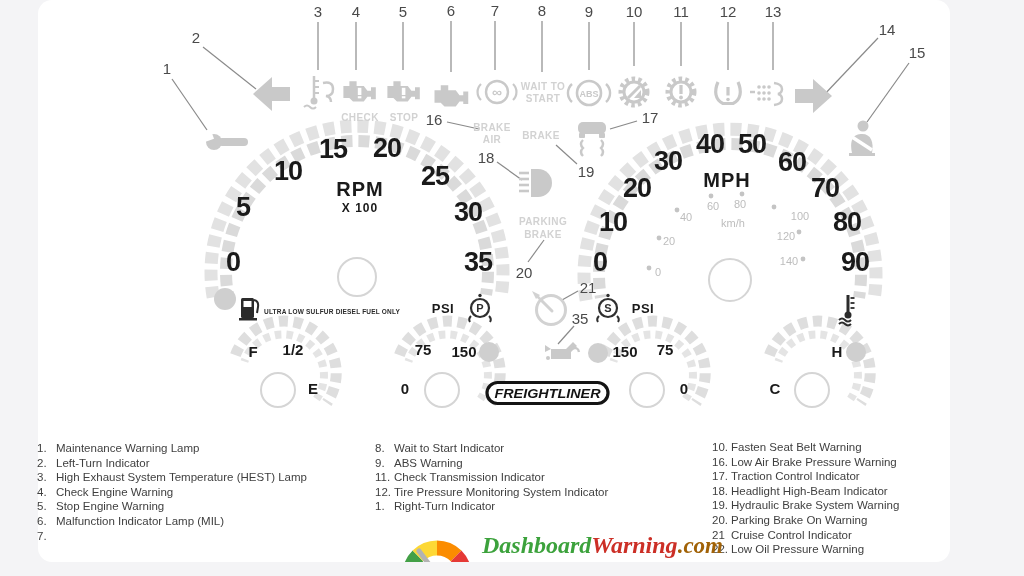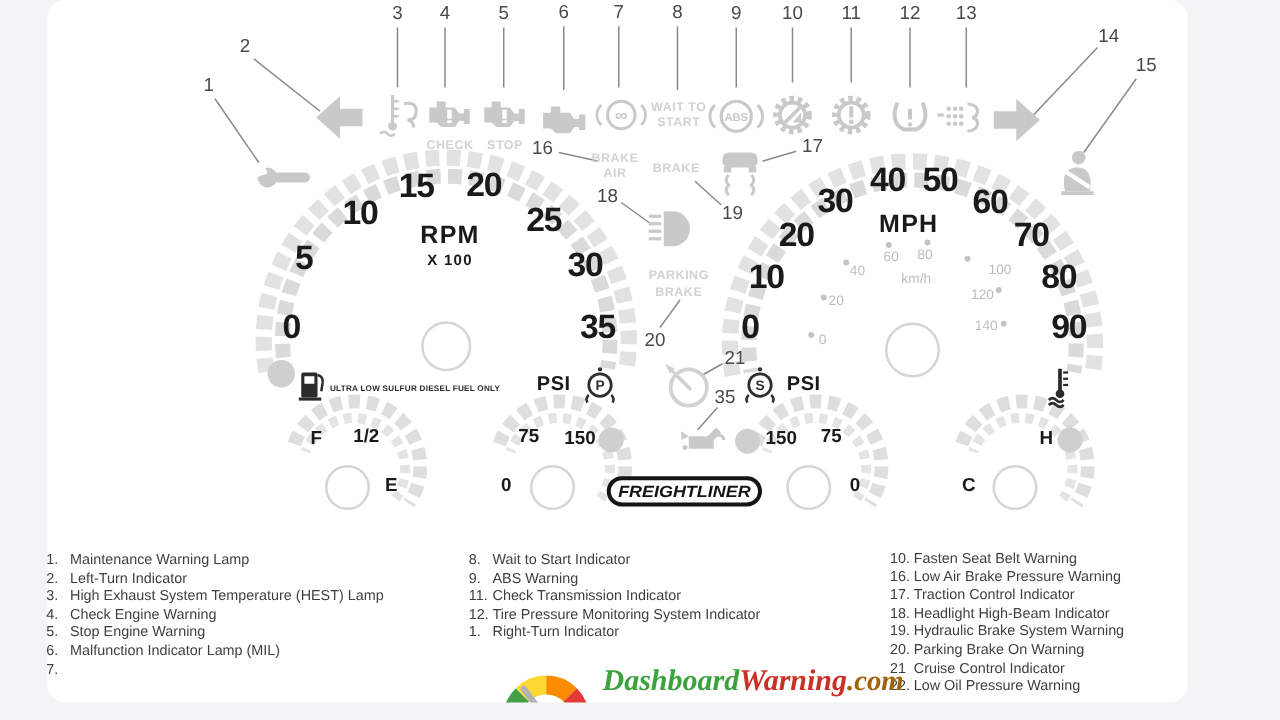--- a/index.html
+++ b/index.html
@@ -12,21 +12,21 @@
     position:absolute;left:38px;top:0;width:912px;height:562px;
     background:#ffffff;border-radius:14px;
   }
   svg.overlay{position:absolute;left:0;top:0;z-index:2;pointer-events:none;}
   .abs{position:absolute;z-index:3;transform:translate(-50%,-50%);white-space:nowrap;}
   .callout{font-size:15px;color:#4a4a4a;}
   .gnum{font-size:27px;font-weight:bold;color:#1a1a1a;letter-spacing:-1px;}
   .gtitle{font-size:20px;font-weight:bold;color:#1a1a1a;letter-spacing:1px;}
   .gsub{font-size:12px;font-weight:bold;color:#1a1a1a;letter-spacing:1px;}
   .gsm{font-size:15px;font-weight:bold;color:#1a1a1a;}
-  .gpsi{font-size:16px;font-weight:bold;color:#1a1a1a;letter-spacing:0.5px;}
+  .gpsi{font-size:13px;font-weight:bold;color:#1a1a1a;letter-spacing:0.5px;}
   .ikm{font-size:11px;color:#bdbdbd;}
   .faded{font-size:10px;font-weight:bold;color:#d2d2d2;letter-spacing:0.4px;}
   .fuelnote{font-size:6.5px;font-weight:bold;color:#2b2b2b;transform:translate(0,-50%);letter-spacing:0.2px;}
   .legend-col{position:absolute;z-index:3;font-size:11.5px;color:#3f3f3f;}
   .legend-row{display:flex;align-items:center;height:14.6px;line-height:14.6px;}
   .legend-row .num{flex:none;width:19px;}
   .footer-logo{position:absolute;z-index:4;left:482px;top:532px;cursor:pointer;
     font-family:"Liberation Serif", serif;font-style:italic;font-weight:bold;font-size:24px;line-height:26px;}
   .footer-logo .lg1{color:#3ca23c;}
   .footer-logo .lg2{color:#cc2f26;}

